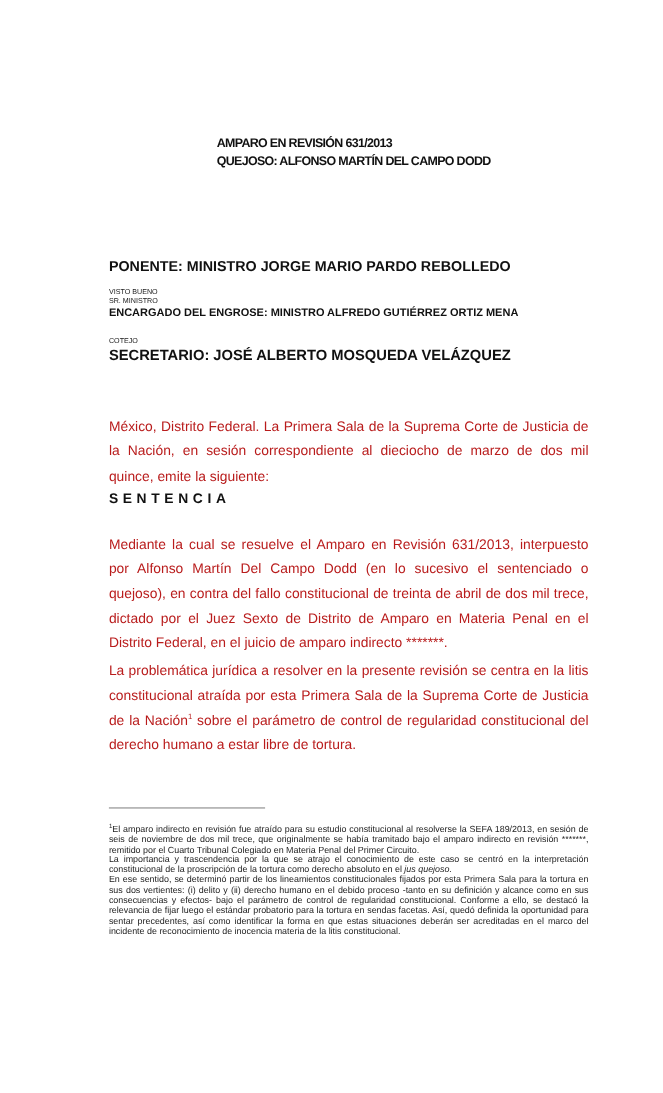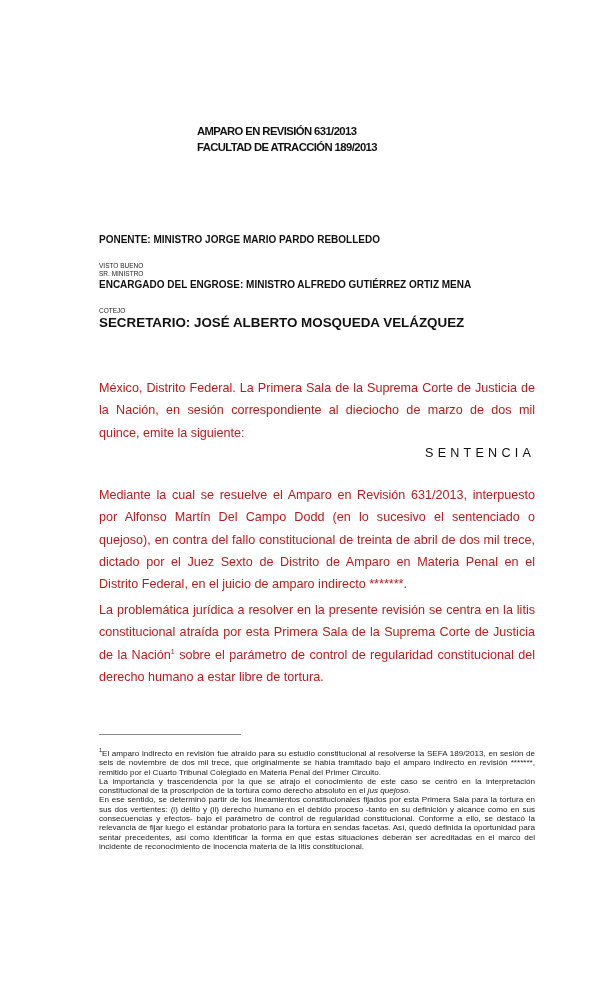--- a/index.html
+++ b/index.html
@@ -3,48 +3,48 @@
   <meta charset="utf-8">
   <style>
     html, body { margin: 0; padding: 0; background: #ffffff; }
     body { width: 603px; height: 994px; position: relative; overflow: hidden; color: #111; font-family: "Liberation Sans", sans-serif; }
     .page { position: absolute; left: 15px; top: 0; width: 603px; height: 994px; background: #fff; }
 
     .case-header { position: absolute; left: 182px; top: 124px; width: 336px; font-weight: bold; font-size: 11.3px; line-height: 15.6px; letter-spacing: -0.6px; color: #111; }
     .case-header .line { display: block; white-space: nowrap; }
     .case-header .justify { text-align: justify; text-align-last: justify; white-space: normal; }
 
-    .ponente { position: absolute; left: 84px; top: 234px; font-weight: bold; font-size: 10px; white-space: nowrap; }
+    .ponente { position: absolute; left: 84px; top: 234px; font-weight: bold; font-size: 13px; white-space: nowrap; }
     .small-label { position: absolute; left: 84px; font-size: 6.5px; line-height: 8px; color: #222; }
     .vb1 { top: 262px; }
     .vb2 { top: 270px; }
     .engrose { position: absolute; left: 84px; top: 279px; font-weight: bold; font-size: 10px; white-space: nowrap; }
     .cotejo { top: 307px; }
     .secretario { position: absolute; left: 84px; top: 315px; font-weight: bold; font-size: 13.4px; white-space: nowrap; }
 
     .para { position: absolute; left: 84px; width: 436px; font-size: 12.6px; line-height: 22.3px; text-align: justify; color: #b91c1c; }
     .p1 { top: 377px; }
-    .title { position: absolute; left: 84px; width: 436px; top: 446px; text-align: right; font-weight: normal; font-size: 12.6px; letter-spacing: 4.2px; }
+    .title { position: absolute; left: 84px; width: 436px; top: 446px; text-align: left; font-weight: bold; font-size: 12.6px; letter-spacing: 4.2px; }
     .p2 { top: 484px; }
     .p3 { top: 599px; }
     sup { font-size: 7px; line-height: 0; vertical-align: super; }
 
     .footnote-rule { position: absolute; left: 84px; top: 734px; width: 142px; height: 1px; background: #888; }
     .footnote { position: absolute; left: 84px; top: 749px; width: 436px; font-size: 8.1px; line-height: 9.3px; text-align: justify; color: #222; }
     .footnote sup { font-size: 5.5px; }
     .footnote p { margin: 0; }
   </style>
 </head>
 <body>
 
 <div class="page">
 
   <div class="case-header">
     <span class="line">AMPARO EN REVISIÓN 631/2013</span>
-    <span class="line">FACULTAD DE ATRACCIÓN 189/2013</span>
+    <span class="line">QUEJOSO: ALFONSO MARTÍN DEL CAMPO DODD</span>
   </div>
 
   <div class="ponente">PONENTE: MINISTRO JORGE MARIO PARDO REBOLLEDO</div>
 
   <div class="small-label vb1">VISTO BUENO</div>
   <div class="small-label vb2">SR. MINISTRO</div>
   <div class="engrose">ENCARGADO DEL ENGROSE: MINISTRO ALFREDO GUTIÉRREZ ORTIZ MENA</div>
 
   <div class="small-label cotejo">COTEJO</div>
   <div class="secretario">SECRETARIO: JOSÉ ALBERTO MOSQUEDA VELÁZQUEZ</div>

